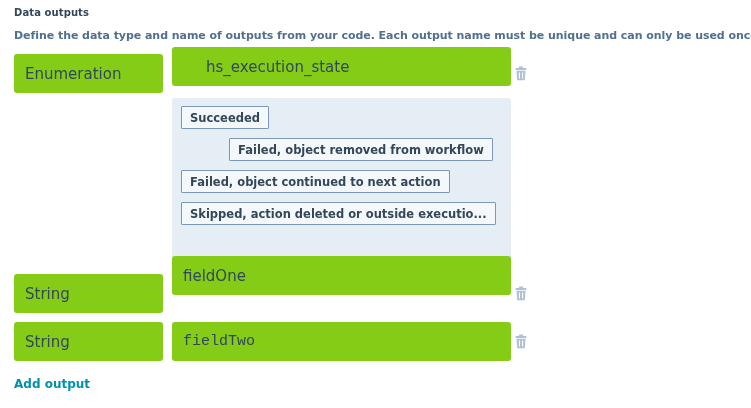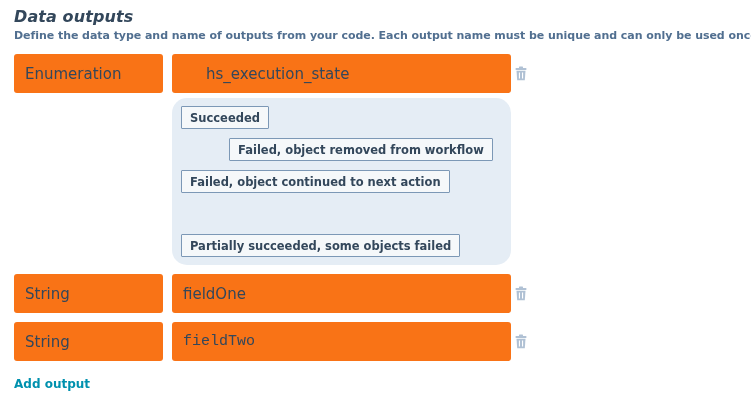--- a/index.html
+++ b/index.html
@@ -2,40 +2,40 @@
 <html><head>
   <meta charset="utf-8">
   <style>
     html, body { margin: 0; padding: 0; }
     body {
       width: 751px; height: 408px; background: #ffffff; position: relative; overflow: hidden;
       font-family: "DejaVu Sans", "Liberation Sans", sans-serif; color: #33475b;
     }
     .title {
       position: absolute; left: 14px; top: 7px;
-      font-size: 16px; font-weight: 600; color: #33475b; letter-spacing: 0.1px; font-style: italic;
+      font-size: 10px; font-weight: 600; color: #33475b; letter-spacing: 0.1px;
     }
     .desc {
       position: absolute; left: 14px; top: 29px;
       font-size: 11px; font-weight: 600; color: #516f90; white-space: nowrap; letter-spacing: -0.05px;
     }
     .box {
-      position: absolute; background: #f97316; border-radius: 3px;
+      position: absolute; background: #84cc16; border-radius: 3px;
       display: flex; align-items: center; padding-left: 11px; box-sizing: border-box;
       font-size: 15px; color: #33475b;
     }
     .type { left: 14px; width: 149px; height: 39px; }
     .name { left: 172px; width: 339px; height: 39px; }
     .trash {
       position: absolute; left: 514px; width: 14px; height: 18px;
       display: flex; align-items: center; justify-content: center; cursor: pointer;
     }
     .panel {
       position: absolute; left: 172px; top: 98px; width: 339px; height: 167px;
-      background: #e5edf5; border-radius: 15px;
+      background: #e5edf5; border-radius: 3px;
     }
     .chip {
       position: absolute; left: 9px; height: 23px; box-sizing: border-box;
       border: 1px solid #7c98b6; background: #f5f8fa; border-radius: 1px;
       font-size: 11.5px; font-weight: 700; color: #33475b;
       display: flex; align-items: center; padding: 0 8px; white-space: nowrap;
     }
     .add {
       position: absolute; left: 14px; top: 377px;
       font-size: 12px; font-weight: 700; color: #0091ae; cursor: pointer;
@@ -44,21 +44,21 @@
 </head>
 <body>
 
 <div>
   <div class="title">Data outputs</div>
   <div class="desc">Define the data type and name of outputs from your code. Each output name must be unique and can only be used once.</div>
 
   <div class="box type" style="top:54px;">
     <span>Enumeration</span>
   </div>
-  <div class="box name" style="top:54px;padding-left:34px;">
+  <div class="box name" style="top:47px;padding-left:34px;">
     <span>hs_execution_state</span>
   </div>
   <div class="trash" style="top:64px;">
     <svg width="12" height="15" viewBox="0 0 12 15">
       <rect x="4" y="0.5" width="4" height="1.6" rx="0.6" fill="#b0c1d4"></rect>
       <rect x="0.5" y="2" width="11" height="2" rx="0.8" fill="#b0c1d4"></rect>
       <path d="M1.5 4.8 H10.5 L9.8 14.3 H2.2 Z" fill="#b0c1d4"></path>
       <rect x="3.9" y="6.5" width="1.1" height="6" fill="#ffffff"></rect>
       <rect x="7" y="6.5" width="1.1" height="6" fill="#ffffff"></rect>
     </svg>
@@ -67,29 +67,29 @@
   <div class="panel">
     <div class="chip" style="top:8px;">
       <span>Succeeded</span>
     </div>
     <div class="chip" style="top:40px;margin-left:48px;">
       <span>Failed, object removed from workflow</span>
     </div>
     <div class="chip" style="top:72px;">
       <span>Failed, object continued to next action</span>
     </div>
-    <div class="chip" style="top:136px;">
-      <span>Partially succeeded, some objects failed</span>
+    <div class="chip" style="top:104px;">
+      <span>Skipped, action deleted or outside executio...</span>
     </div>
   </div>
 
   <div class="box type" style="top:274px;">
     <span>String</span>
   </div>
-  <div class="box name" style="top:274px;align-items:center;">
+  <div class="box name" style="top:256px;align-items:center;">
     <span>fieldOne</span>
   </div>
   <div class="trash" style="top:284px;">
     <svg width="12" height="15" viewBox="0 0 12 15">
       <rect x="4" y="0.5" width="4" height="1.6" rx="0.6" fill="#b0c1d4"></rect>
       <rect x="0.5" y="2" width="11" height="2" rx="0.8" fill="#b0c1d4"></rect>
       <path d="M1.5 4.8 H10.5 L9.8 14.3 H2.2 Z" fill="#b0c1d4"></path>
       <rect x="3.9" y="6.5" width="1.1" height="6" fill="#ffffff"></rect>
       <rect x="7" y="6.5" width="1.1" height="6" fill="#ffffff"></rect>
     </svg>

